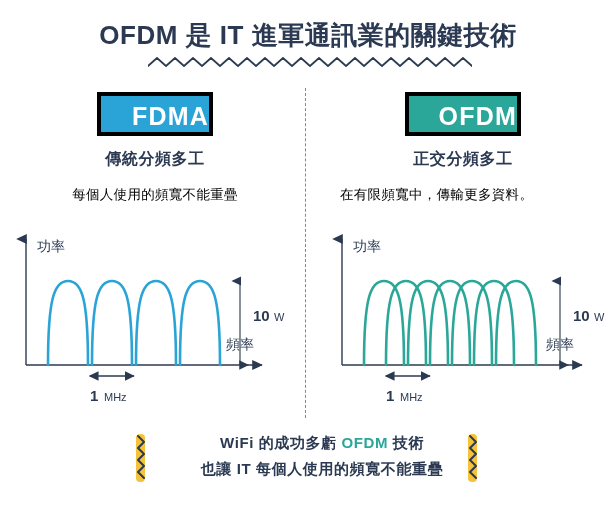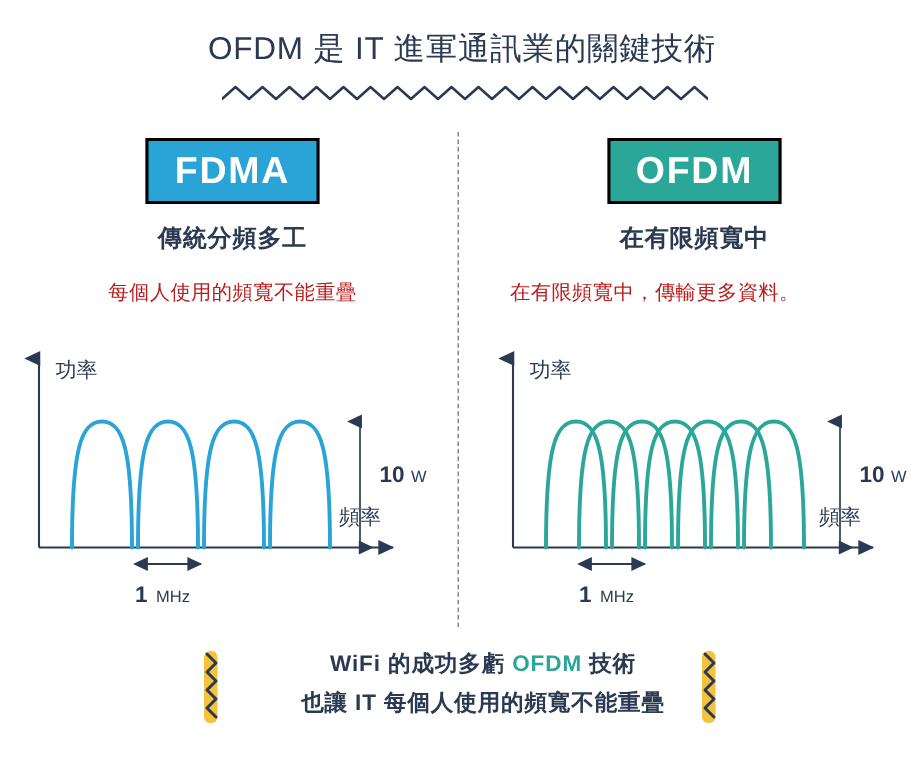--- a/index.html
+++ b/index.html
@@ -19,22 +19,22 @@
     overflow: hidden;
   }
 
   
   .title {
     position: absolute;
     left: 0;
     top: 18px;
     width: 616px;
     text-align: center;
-    font-size: 21px;
-    font-weight: normal;
+    font-size: 26px;
+    font-weight: bold;
     letter-spacing: 0.5px;
     color: #2b3a52;
     white-space: nowrap;
   }
   .title-wave {
     position: absolute;
     left: 148px;
     top: 54px;
     width: 324px;
     height: 18px;
@@ -62,44 +62,44 @@
   .badge-row {
     width: 100%;
     text-align: center;
   }
   .badge {
     display: inline-block;
     box-sizing: border-box;
     width: 116px;
     height: 44px;
     line-height: 40px;
-    border: 2px solid #000000;
+    border: 4px solid #000000;
     color: #ffffff;
     font-size: 25px;
     font-weight: bold;
     letter-spacing: 1.2px;
-    text-align: center;
+    text-align: right;
   }
   .badge-fdma { background: #2aa3d6; }
   .badge-ofdm { background: #2aa799; }
 
   .subtitle {
     margin-top: 13px;
     text-align: center;
     font-size: 16px;
     font-weight: bold;
     color: #2b3a52;
     letter-spacing: 0.6px;
   }
   .desc {
     margin-top: 14px;
     text-align: center;
     font-size: 13.5px;
     line-height: 22px;
-    color: #b91c1c;
+    color: #000000;
     letter-spacing: 0.3px;
   }
   .desc-left  { padding: 0 6px; }
   .desc-right {
     text-align: left;
     padding: 0 22px 0 22px;
   }
 
   
   .chart {
@@ -181,21 +181,21 @@
       <span class="badge badge-fdma">FDMA</span>
     </div>
     <div class="subtitle">傳統分頻多工</div>
     <div class="desc desc-left">每個人使用的頻寬不能重疊</div>
   </div>
 
   <div class="panel panel-right">
     <div class="badge-row">
       <span class="badge badge-ofdm">OFDM</span>
     </div>
-    <div class="subtitle">在有限頻寬中</div>
+    <div class="subtitle">正交分頻多工</div>
     <div class="desc desc-right">
       <div>在有限頻寬中，傳輸更多資料。</div>
     </div>
   </div>
 
   <div class="chart chart-left">
     <svg width="296" height="188" viewBox="0 0 296 188">
       <defs>
         <marker id="arrUpL" markerWidth="8" markerHeight="8" refX="4" refY="7" orient="auto">
           <path d="M4,0 L7.6,7.6 L0.4,7.6 Z" fill="#2b3a52"></path>

